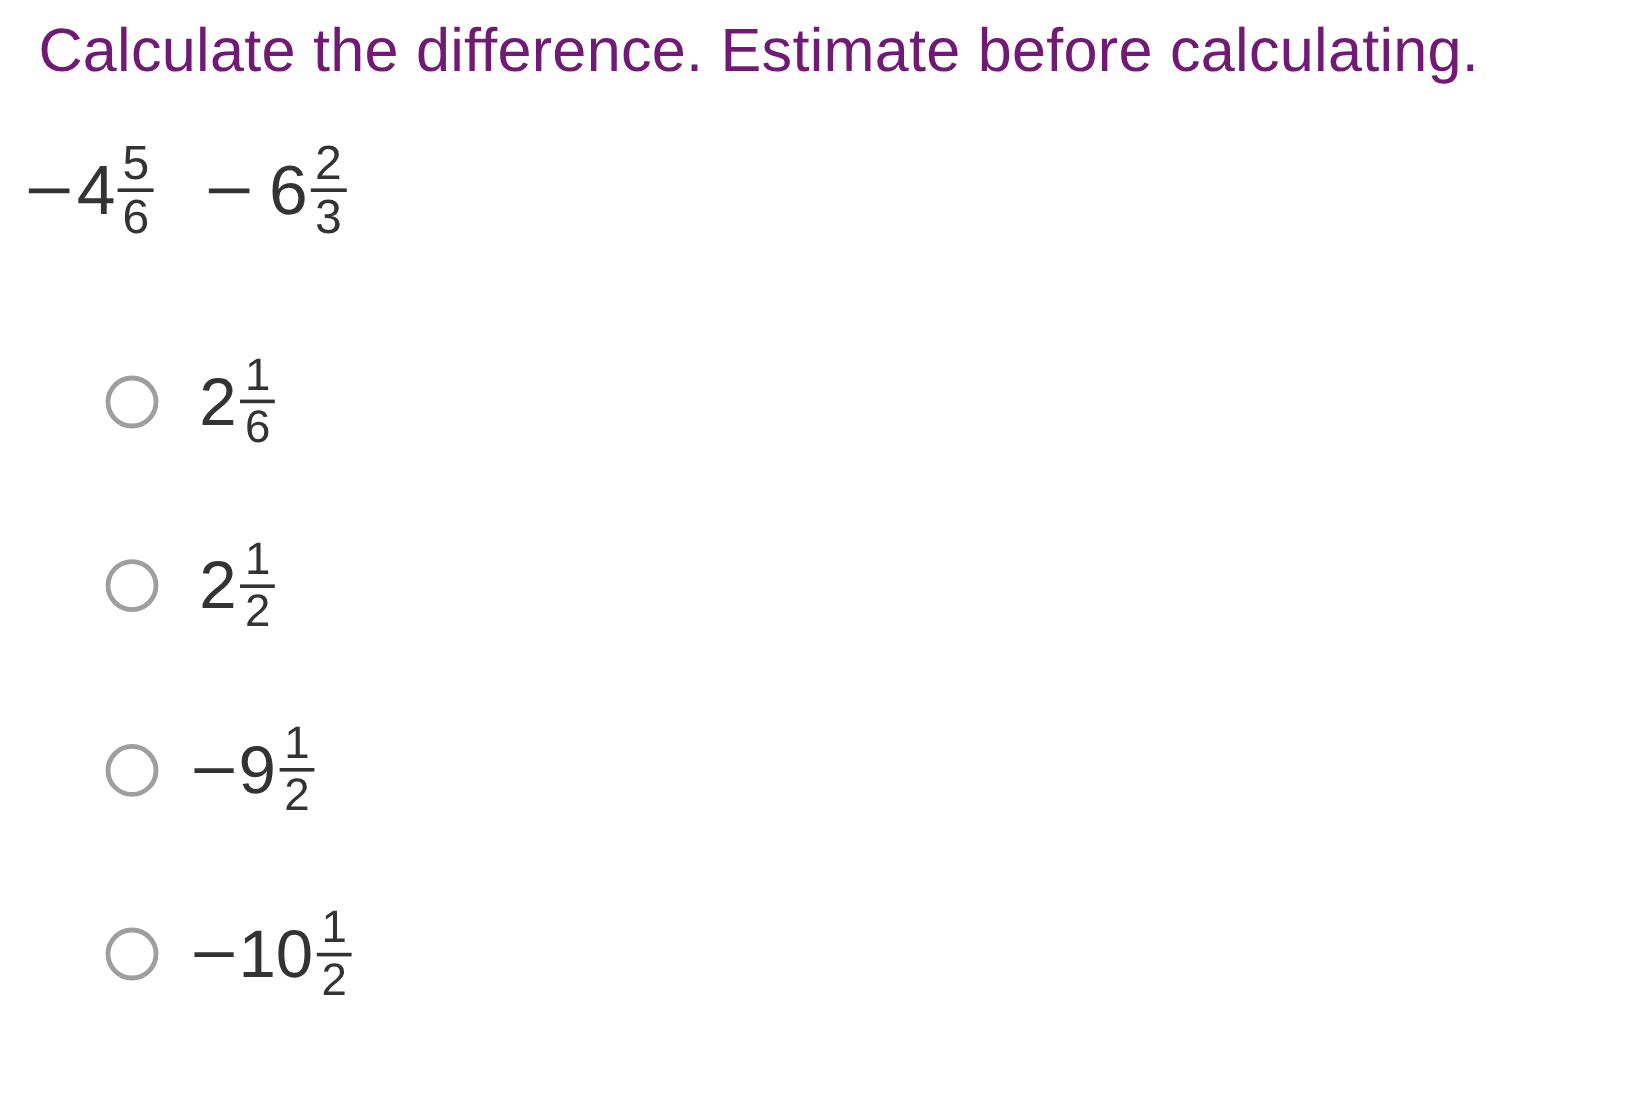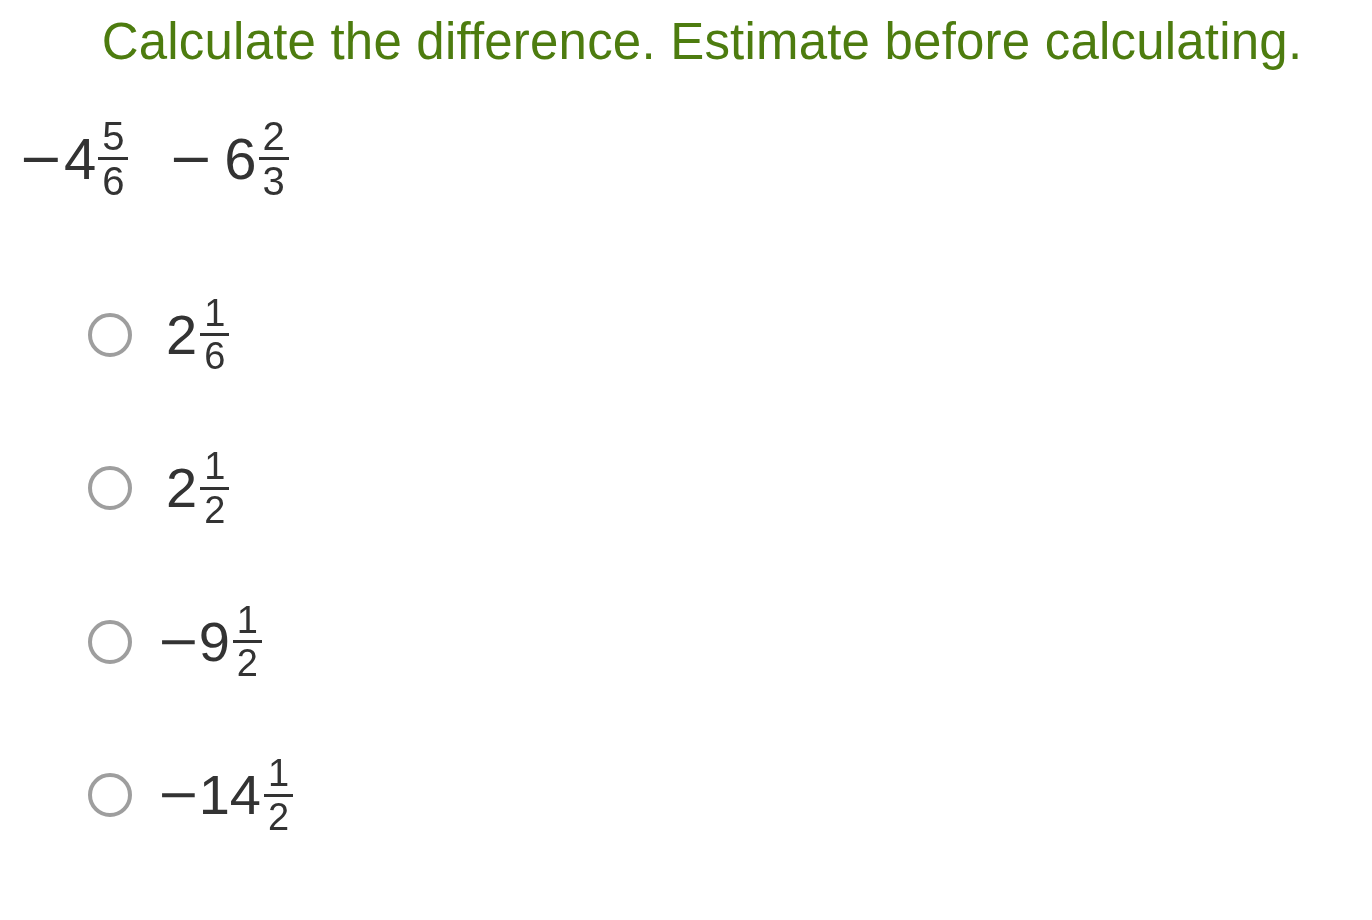--- a/index.html
+++ b/index.html
@@ -9,24 +9,23 @@
     height: 920px;
     background: #ffffff;
     font-family: Arial, Helvetica, sans-serif;
     color: #3a3a3a;
   }
   .page {
     padding: 12px 0 0 18px;
   }
   .prompt {
     font-size: 51px;
-    color: #4d7c0f;
+    color: #701a75;
     letter-spacing: 0.2px;
     margin: 0 0 44px 14px;
-    text-align: center;
   }
 
   
   .expression {
     margin: 0 0 90px 4px;
     font-size: 0;
     color: #333333;
   }
   .expr-cell {
     display: inline-block;
@@ -171,21 +170,21 @@
           <span class="num">1</span>
           <span class="den">2</span>
         </span>
       </span>
     </div>
 
     <div class="option">
       <span class="radio"></span>
       <span class="opt-value">
         <span class="minus-opt">−</span>
-        <span class="whole-opt">14</span>
+        <span class="whole-opt">10</span>
         <span class="frac">
           <span class="num">1</span>
           <span class="den">2</span>
         </span>
       </span>
     </div>
 
   </div>
 </div>
 

